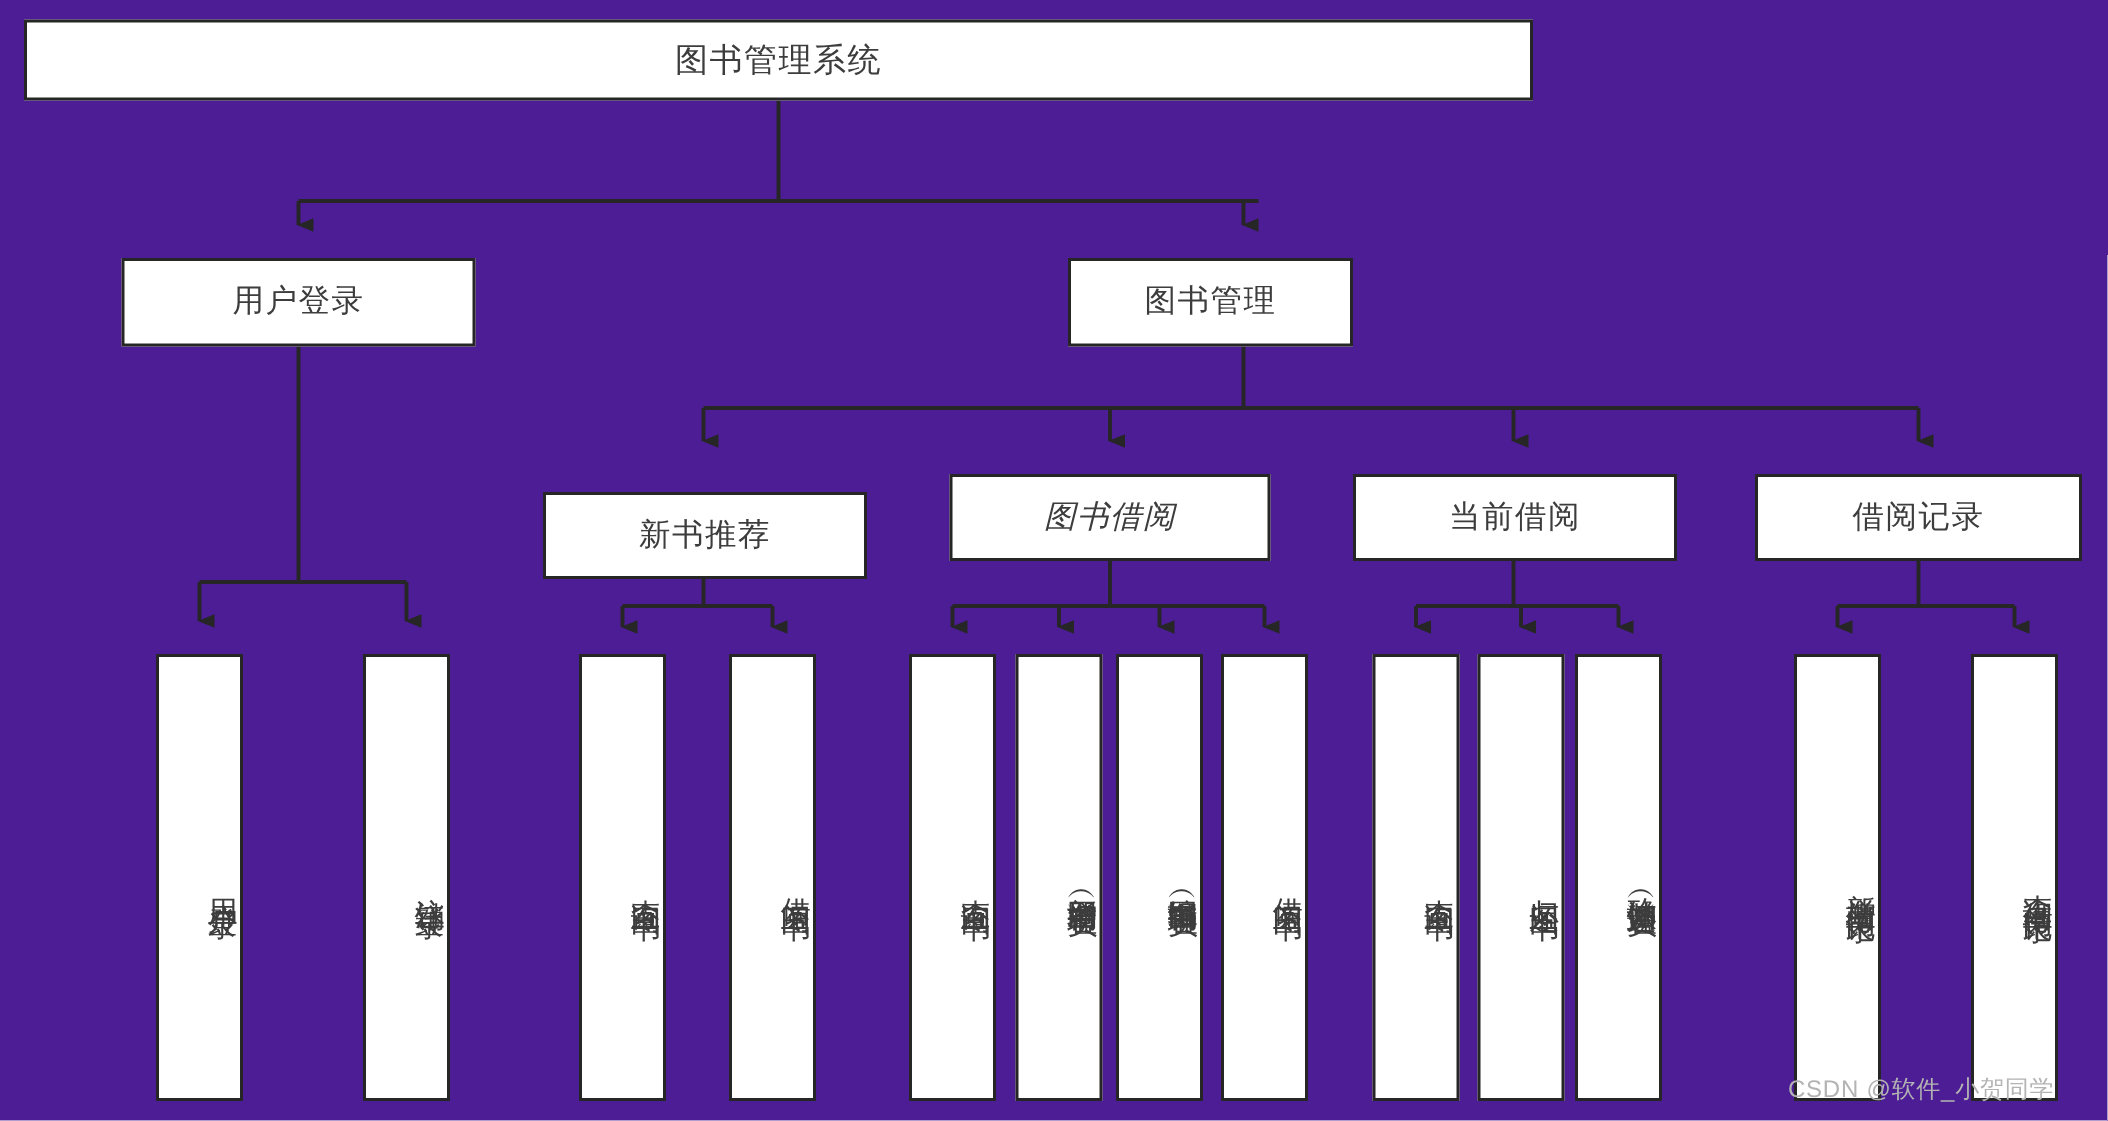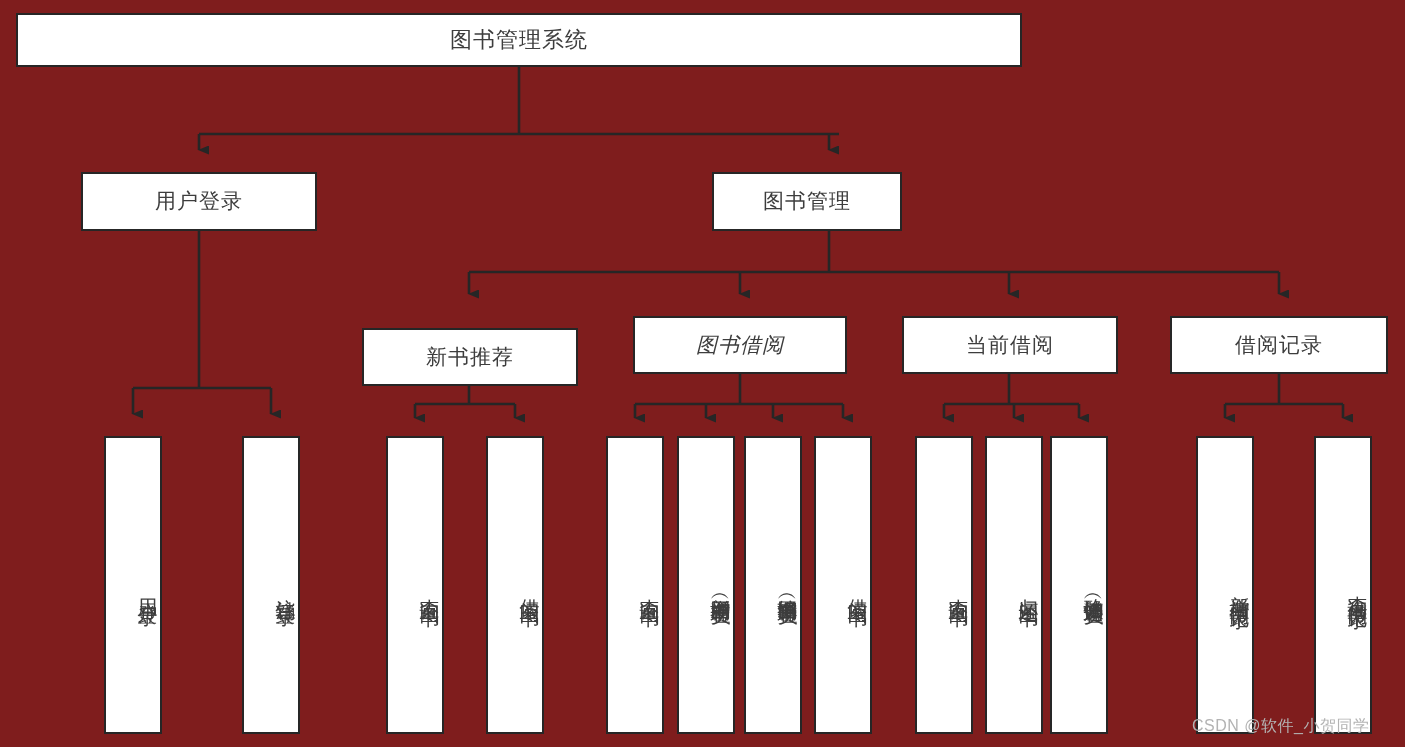--- a/index.html
+++ b/index.html
@@ -7,21 +7,21 @@
     padding: 0;
     background: #ffffff;
   }
   body {
     font-family: "Liberation Sans", "DejaVu Sans", sans-serif;
   }
   #canvas {
     position: relative;
     width: 1405px;
     height: 747px;
-    background: #7f1d1d;
+    background: #4c1d95;
     overflow: hidden;
   }
   #wires {
     position: absolute;
     left: 0; top: 0;
     width: 1405px;
     height: 747px;
   }
   .node {
     position: absolute;

